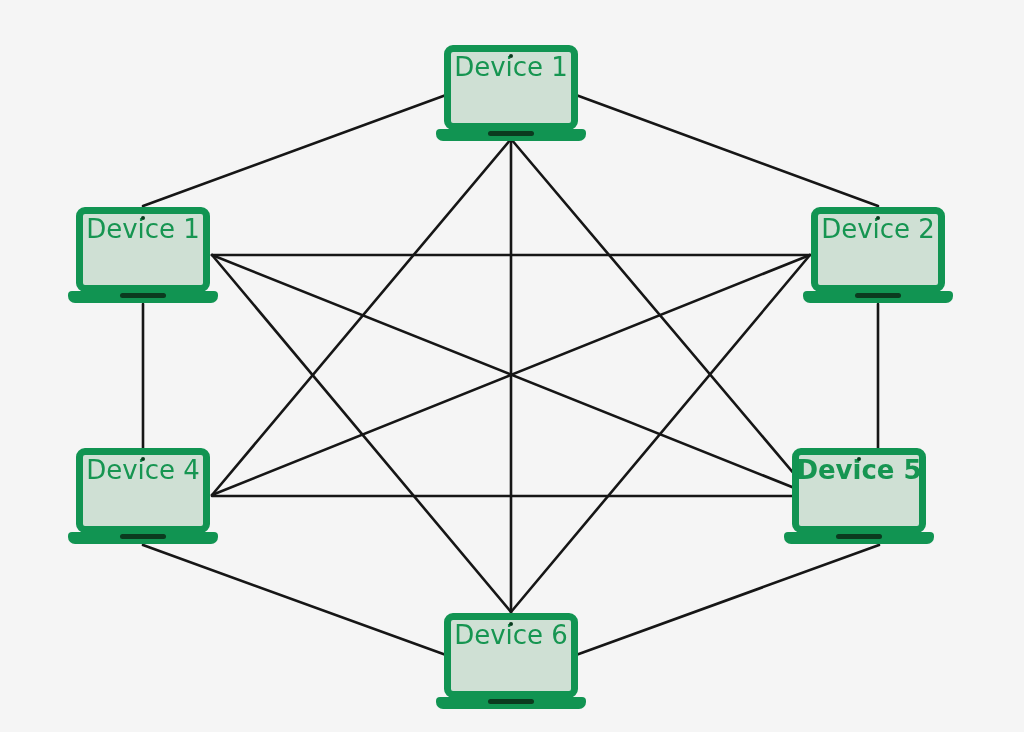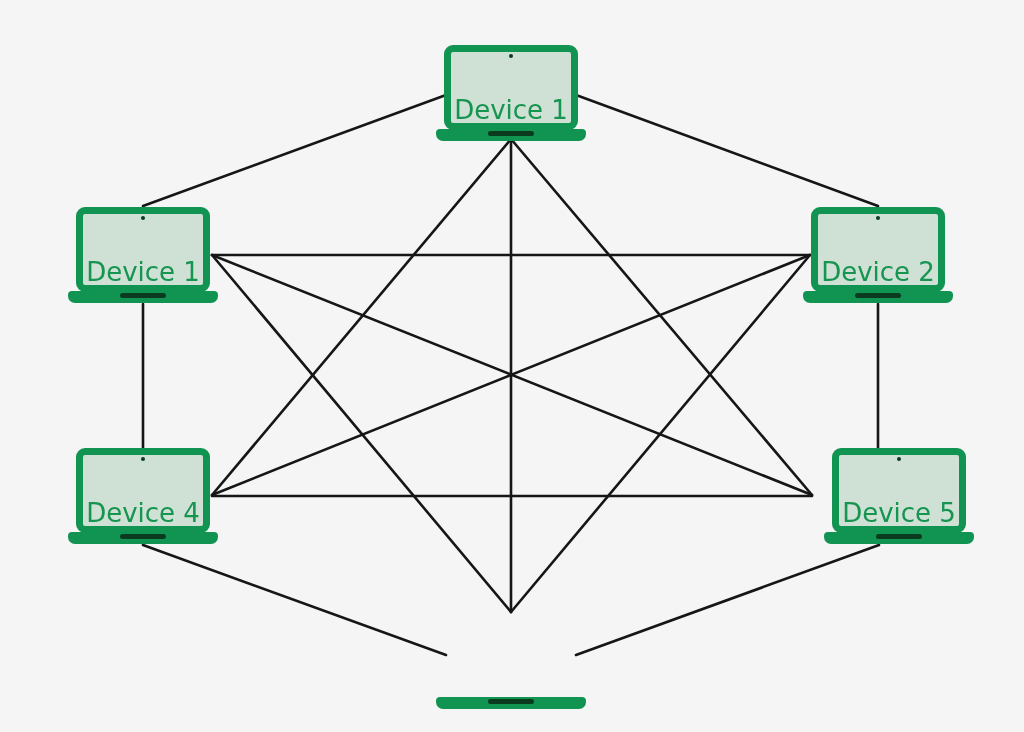--- a/index.html
+++ b/index.html
@@ -31,21 +31,21 @@
     position: absolute;
     left: 8px;
     top: 0;
     width: 134px;
     height: 85px;
     box-sizing: border-box;
     background: var(--screen, #cfe0d4);
     border: 7px solid var(--frame, #119452);
     border-radius: 9px;
     display: flex;
-    align-items: flex-end;
+    align-items: flex-start;
     justify-content: center;
   }
   .webcam {
     position: absolute;
     left: 50%;
     top: 2px;
     width: 4px;
     height: 4px;
     margin-left: -2px;
     border-radius: 50%;
@@ -134,29 +134,33 @@
   <div class="node" style="left: 68px; top: 448px;">
     <div class="laptop-body">
       <div class="webcam"></div>
       <div class="node-label">Device 4</div>
     </div>
     <div class="laptop-base">
       <div class="base-notch"></div>
     </div>
   </div>
 
-  <div class="node" style="left: 824px; top: 448px;">
+  <div class="node" style="left: 784px; top: 448px; font-weight: bold;">
     <div class="laptop-body">
       <div class="webcam"></div>
       <div class="node-label">Device 5</div>
     </div>
     <div class="laptop-base">
       <div class="base-notch"></div>
     </div>
   </div>
 
   <div class="node" style="left: 436px; top: 613px;">
+    <div class="laptop-body">
+      <div class="webcam"></div>
+      <div class="node-label">Device 6</div>
+    </div>
     <div class="laptop-base">
       <div class="base-notch"></div>
     </div>
   </div>
 
 </div>
 
 </body></html>

